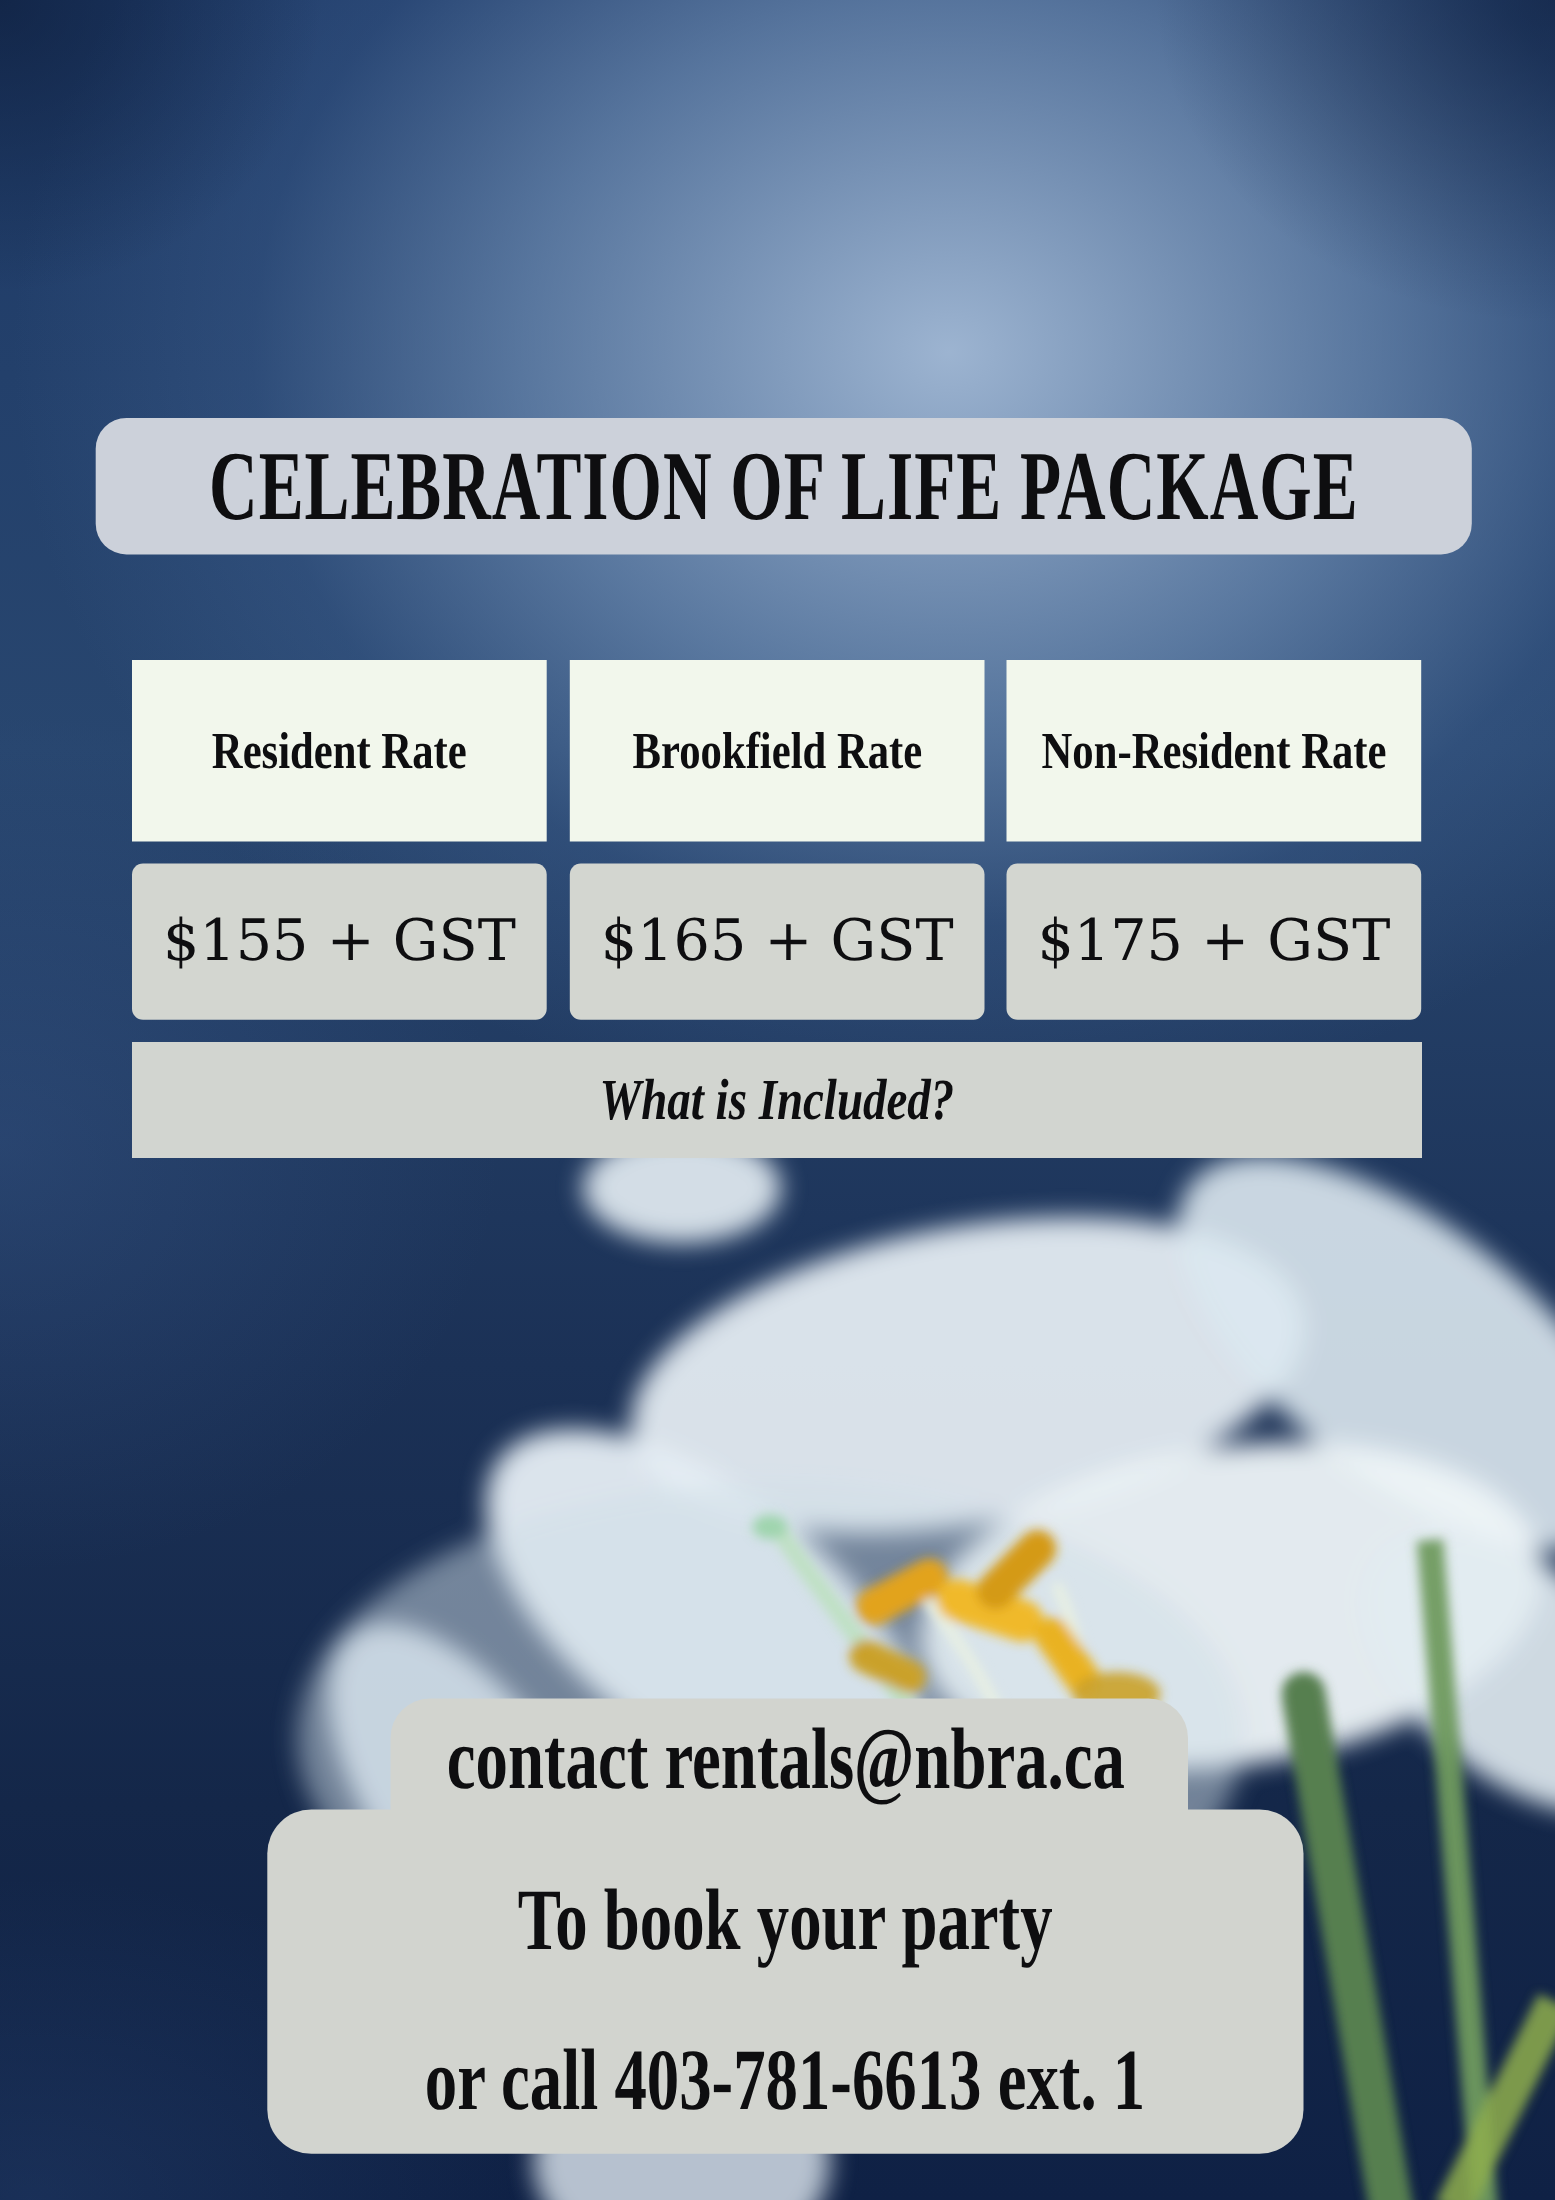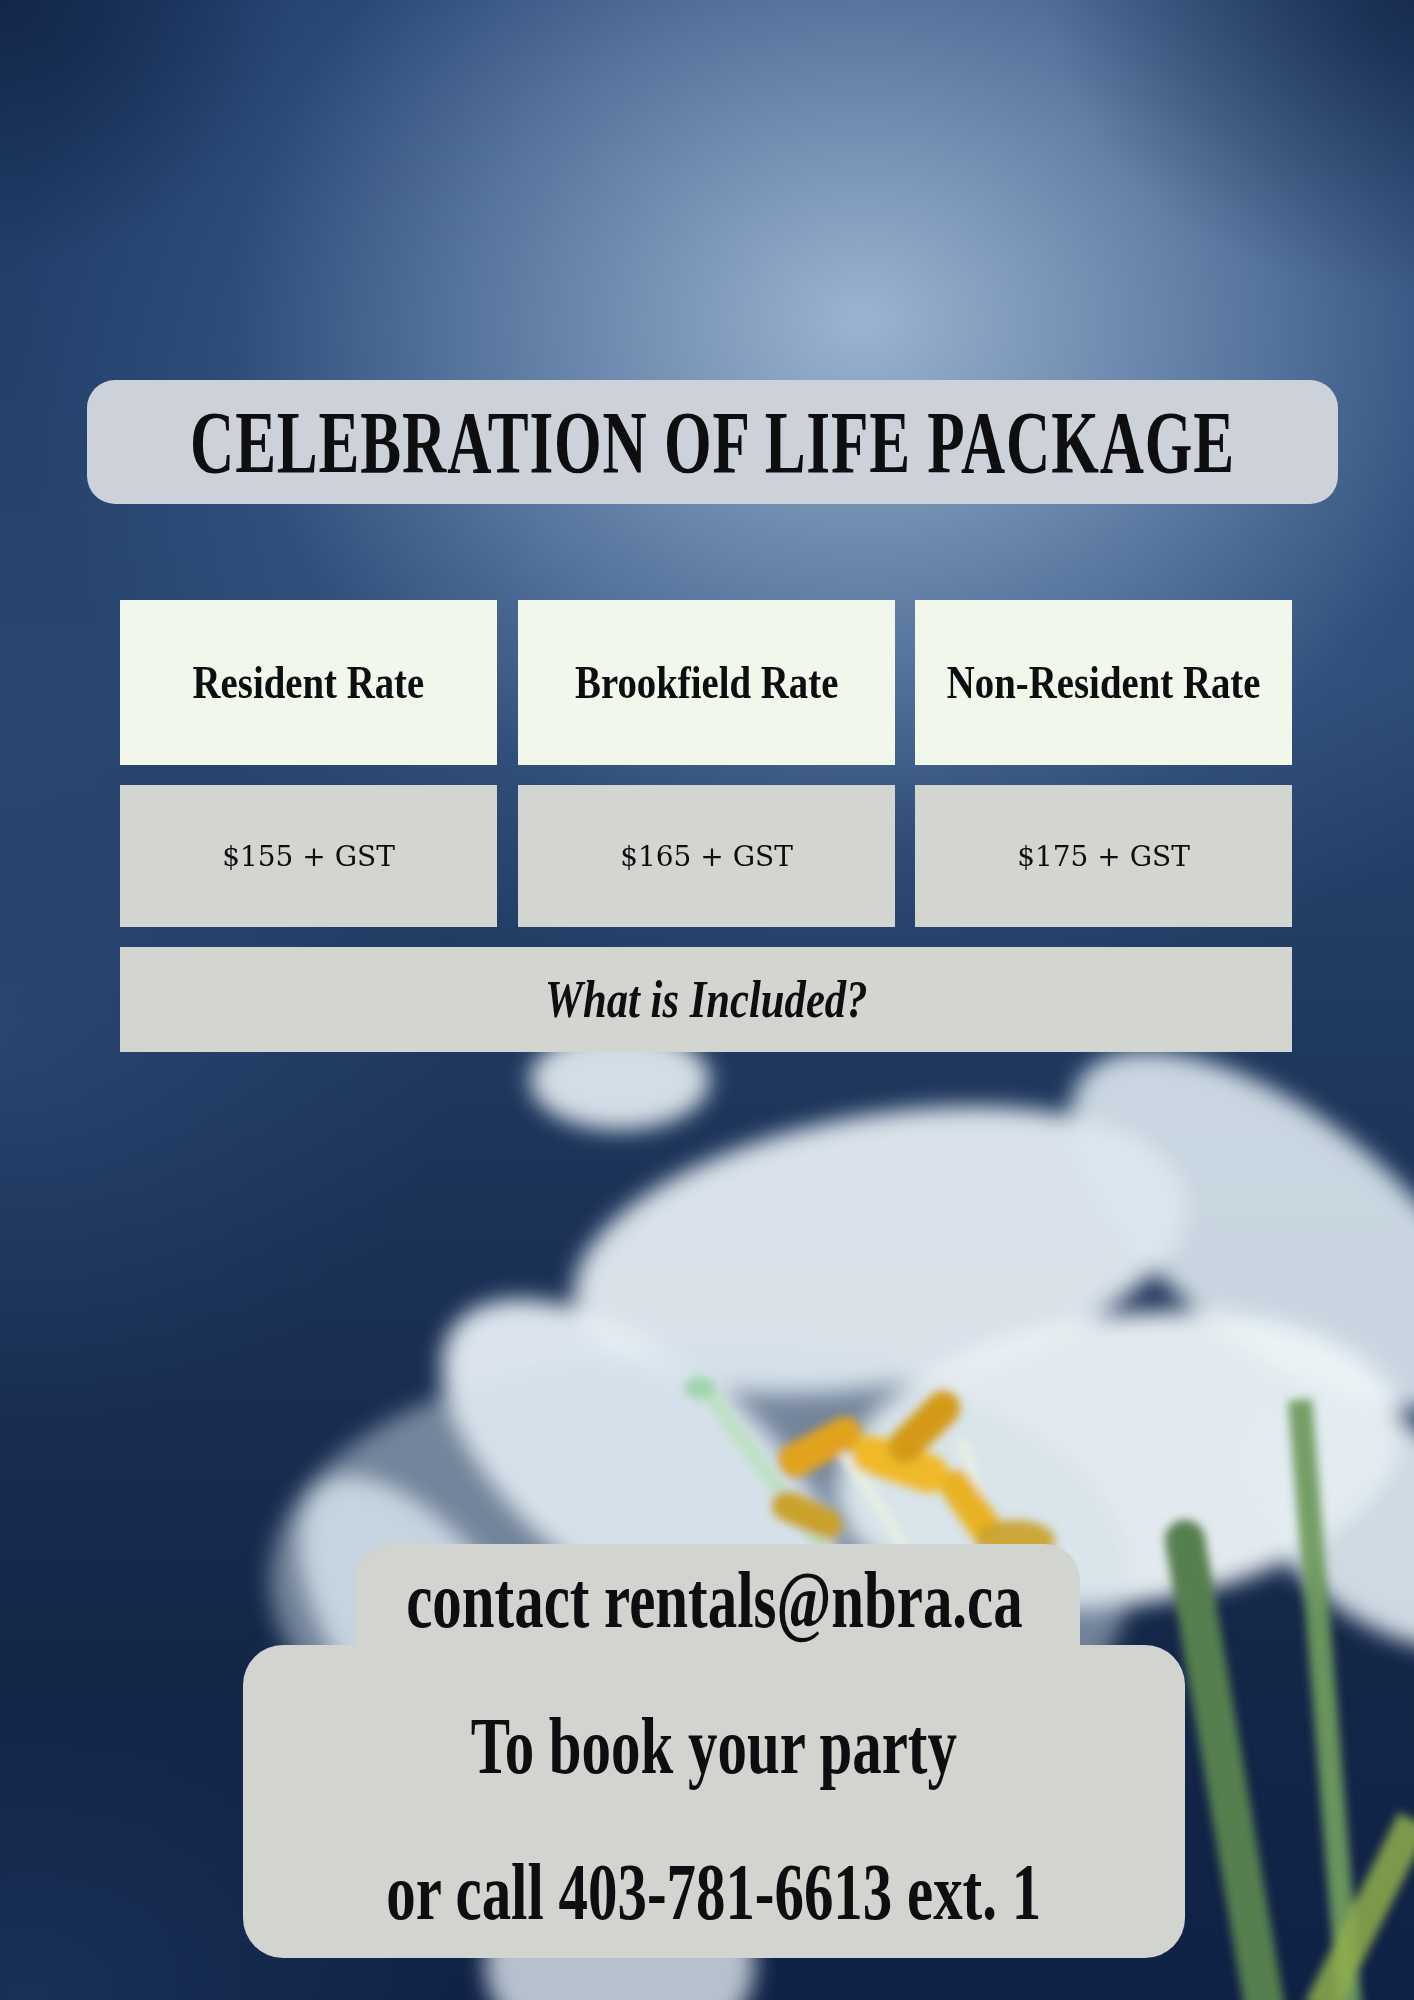--- a/index.html
+++ b/index.html
@@ -18,21 +18,21 @@
   }
   .lily{position:absolute;left:0;top:0;z-index:1;}
   .panel{position:absolute;z-index:2;display:flex;align-items:center;justify-content:center;text-align:center;color:#0e0e10;}
   .fat{font-weight:700;display:inline-block;transform:scale(.95,1.3);transform-origin:center;}
   .title-banner{
     left:87px;top:332px;width:1251px;height:124px;
     background:#ccd1da;border-radius:28px;margin-top:48px;
   }
   .title-banner .fat{font-size:68px;letter-spacing:1px;transform:scale(.9,1.32);white-space:nowrap;}
   .hdr{top:600px;height:165px;width:377px;background:#f2f7ec;}
-  .prc{top:785px;height:142px;width:377px;background:#d3d6d0;font-family:"DejaVu Serif", serif;font-size:28px;}
+  .prc{top:785px;height:142px;width:377px;background:#d3d6d0;font-family:"DejaVu Serif", serif;font-size:52px;border-radius:10px;}
   .c1{left:120px}.c2{left:518px}.c3{left:915px}
   .hdr .fat{font-size:40px;line-height:1.2;transform:scale(.97,1.18);padding:0 18px;}
   .included-bar{left:120px;top:947px;width:1172px;height:105px;background:#d2d5d0;font-style:italic;}
   .included-bar .fat{font-size:44px;transform:scale(.97,1.2);}
   .details-box{
     left:120px;top:1072px;width:1172px;height:306px;background:#eff5e9;
     z-index:2;position:absolute;color:#0e0e10;
     font-family:"DejaVu Serif", serif;font-size:40px;line-height:68px;
     padding:20px 26px;box-sizing:border-box;text-align:left;
   }

